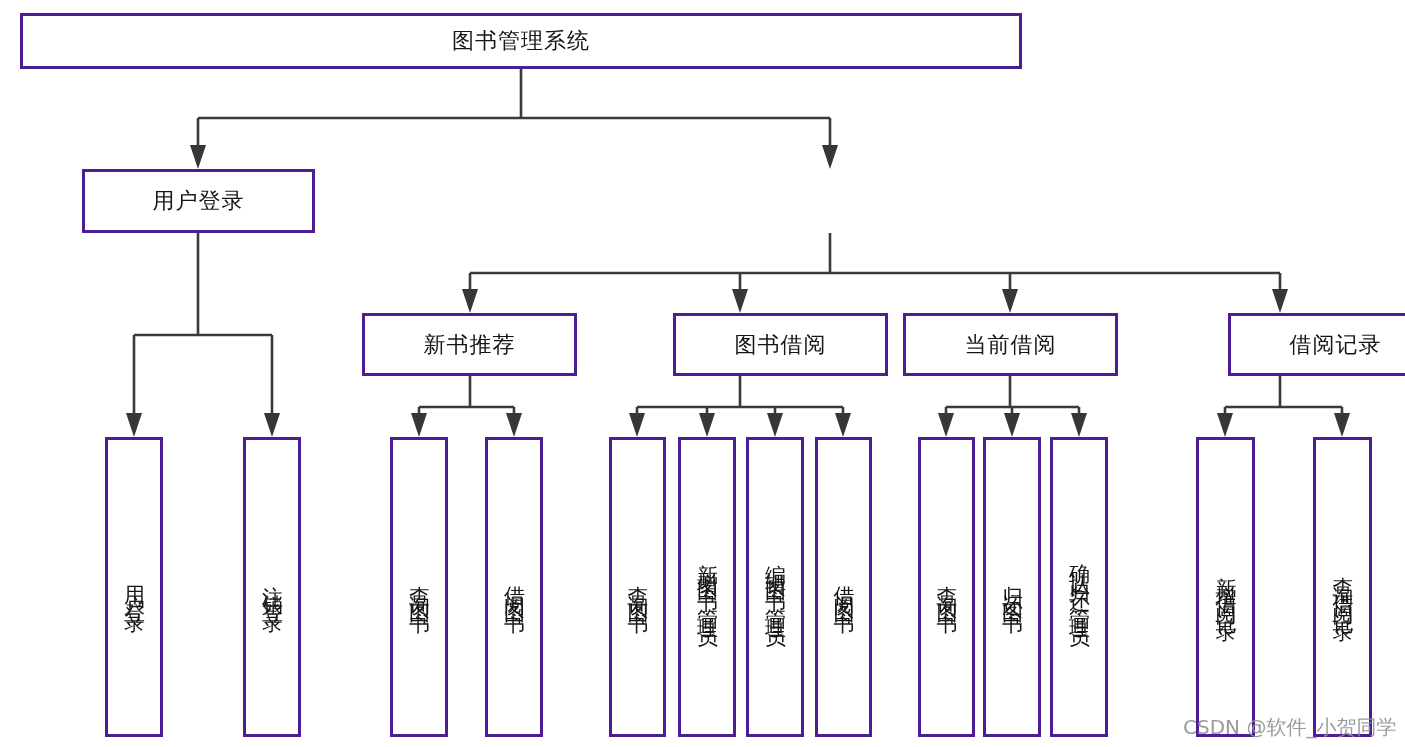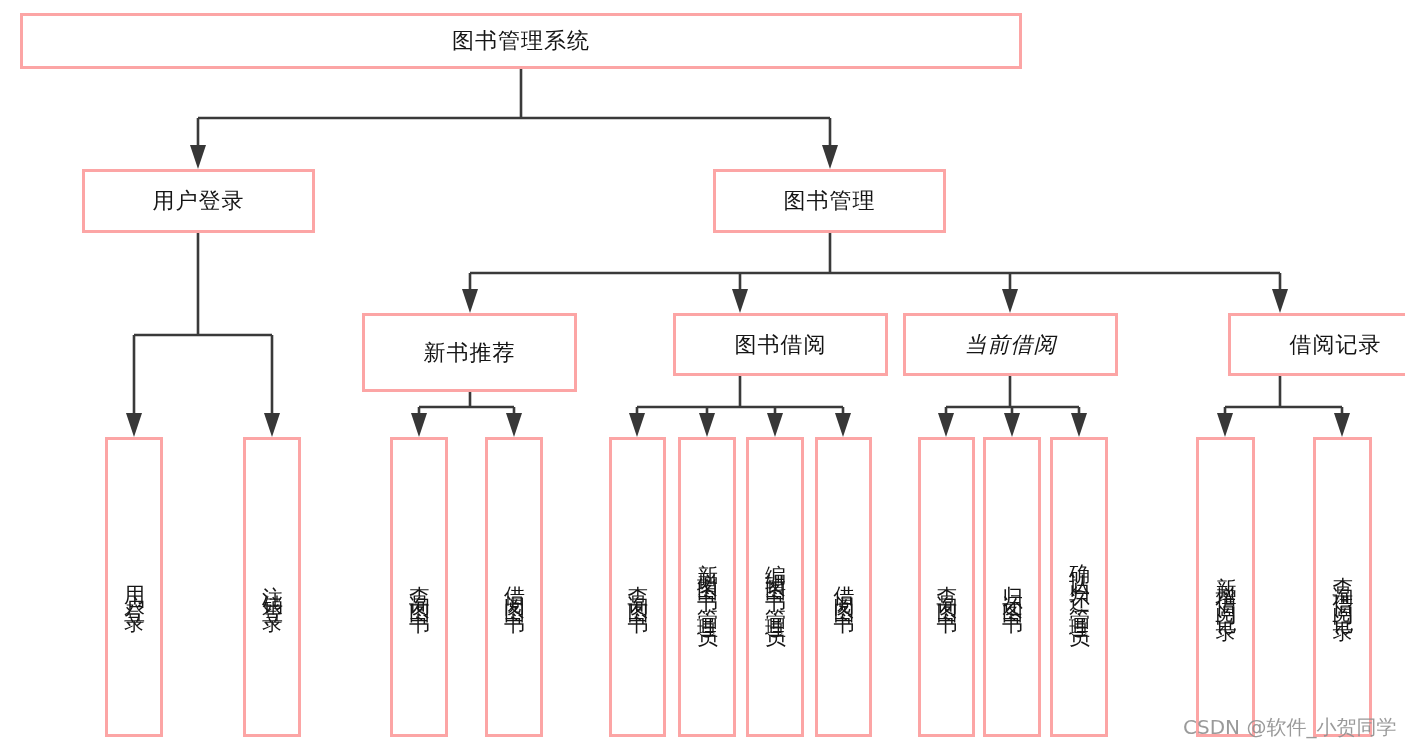--- a/index.html
+++ b/index.html
@@ -27,21 +27,21 @@
     fill: none;
   }
   svg.connectors polygon {
     fill: #373737;
     stroke: none;
   }
   .node {
     position: absolute;
     box-sizing: border-box;
     background: #ffffff;
-    border: 3px solid #fca5a5;
+    border: 3px solid #4c1d95;
     display: flex;
     align-items: center;
     justify-content: center;
     color: #151515;
   }
   .h-node span {
     font-size: 22px;
     letter-spacing: 1px;
     white-space: nowrap;
     line-height: 1;
@@ -113,31 +113,28 @@
     </g>
   </svg>
 
   <div class="node h-node" style="left:20px; top:13px; width:1002px; height:56px;">
     <span>图书管理系统</span>
   </div>
 
   <div class="node h-node" style="left:82px; top:169px; width:233px; height:64px;">
     <span>用户登录</span>
   </div>
-  <div class="node h-node" style="left:713px; top:169px; width:233px; height:64px;">
-    <span>图书管理</span>
-  </div>
 
-  <div class="node h-node" style="left:362px; top:313px; width:215px; height:79px;font-family:Liberation Serif, serif;">
+  <div class="node h-node" style="left:362px; top:313px; width:215px; height:63px;font-family:Liberation Serif, serif;">
     <span>新书推荐</span>
   </div>
   <div class="node h-node" style="left:633px; top:313px; width:215px; height:63px;margin-left:40px;">
     <span>图书借阅</span>
   </div>
-  <div class="node h-node" style="left:903px; top:313px; width:215px; height:63px;font-style:italic;">
+  <div class="node h-node" style="left:903px; top:313px; width:215px; height:63px;">
     <span>当前借阅</span>
   </div>
   <div class="node h-node" style="left:1228px; top:313px; width:215px; height:63px;">
     <span>借阅记录</span>
   </div>
 
   <div class="node v-node" style="left:105px; top:437px; width:58px; height:300px;">
     <span>用户登录</span>
   </div>
   <div class="node v-node" style="left:243px; top:437px; width:58px; height:300px;">

